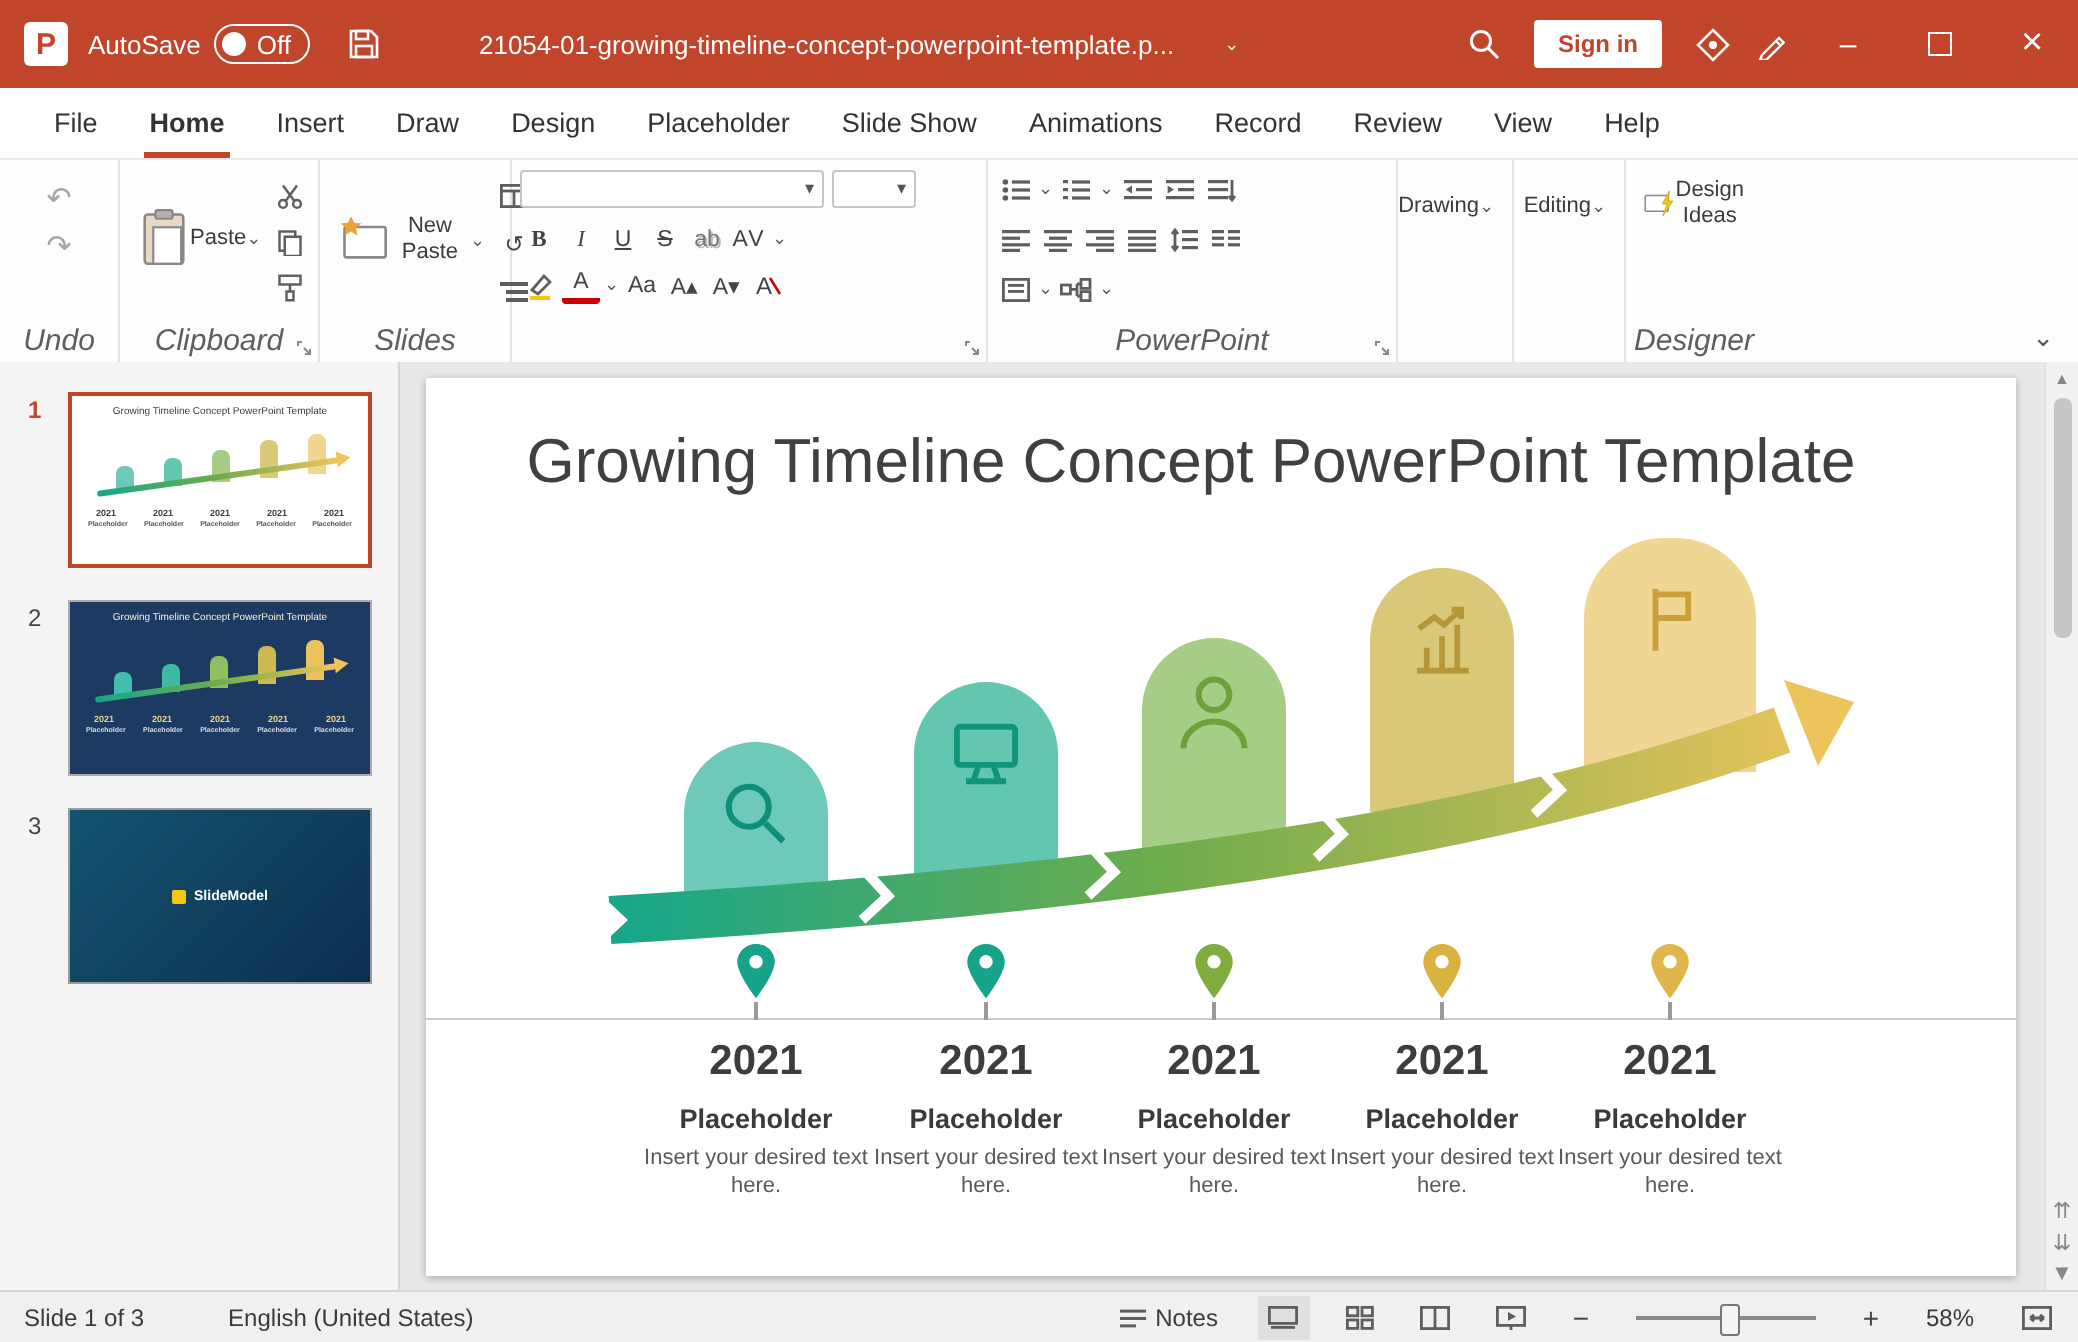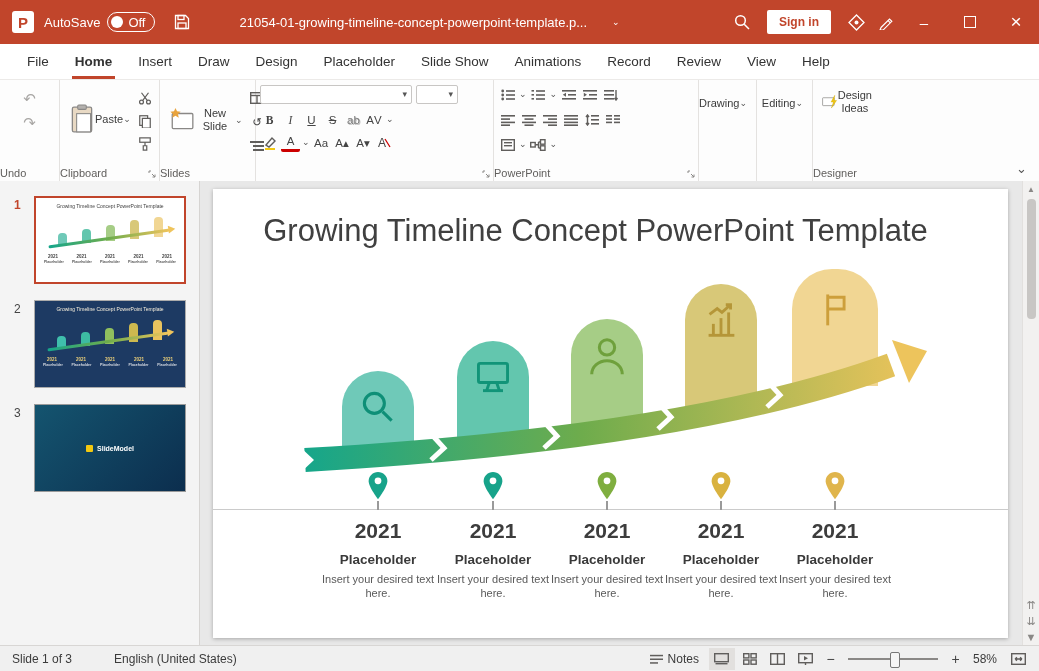--- a/index.html
+++ b/index.html
@@ -31,21 +31,21 @@
   .mtab.active{font-weight:bold;}
   .mtab.active::after{content:"";position:absolute;left:10px;right:10px;bottom:0;height:3px;background:#C1452B;}
   .menu-right{margin-left:auto;display:flex;align-items:center;gap:10px;padding-right:12px;}
   .share-btn{background:#C1452B;color:#fff;font-size:12.5px;display:flex;align-items:center;gap:6px;
     padding:5px 11px;border-radius:3px;cursor:pointer;}
 
   
   .ribbon{position:absolute;top:80px;left:0;width:1039px;height:101px;background:#FDFDFD;
     border-bottom:1px solid #DCDADA;display:flex;}
   .rgroup{position:relative;height:100%;border-right:1px solid #E4E2E0;box-sizing:border-box;padding:5px 4px 16px;}
-  .glabel{position:absolute;bottom:2px;left:0;right:0;font-size:11px;color:#605E5C;}
+  .glabel{position:absolute;bottom:2px;left:0;right:0;text-align:center;font-size:15px;color:#605E5C;font-style:italic;}
   .launcher{position:absolute;bottom:3px;right:3px;cursor:pointer;}
   .bigbtn{display:flex;flex-direction:row;align-items:center;gap:0;font-size:11px;color:#3b3b3b;
     padding:2px 5px;border-radius:2px;cursor:pointer;text-align:center;line-height:1.15;justify-content:flex-end;}
   .sbtn{min-width:19px;height:19px;display:flex;align-items:center;justify-content:center;
     font-size:11.5px;color:#444;border-radius:2px;cursor:pointer;}
   .caret{font-size:9px;color:#555;line-height:1;}
   .combo{height:19px;border:1px solid #C8C6C4;border-radius:2px;background:#fff;display:flex;align-items:center;
     justify-content:flex-end;padding-right:4px;box-sizing:border-box;cursor:pointer;}
   .mi{fill:#605E5C;stroke:none;}
   .mo{fill:none;stroke:#605E5C;stroke-width:1.4;}
@@ -98,21 +98,21 @@
   .sc-btn{width:17px;height:16px;display:flex;align-items:center;justify-content:center;
     font-size:8px;color:#8a8886;cursor:pointer;}
   .sc-thumb{width:9px;height:120px;background:#C8C6C4;border-radius:4px;margin-top:2px;cursor:pointer;}
   .sc-nav{margin-top:auto;display:flex;flex-direction:column;align-items:center;}
   .sc-nav .sc-btn{font-size:11px;}
 
   
   .statusbar{position:absolute;top:645px;left:0;width:1039px;height:26px;background:#F0F0F0;
     border-top:1px solid #D8D6D4;display:flex;align-items:center;font-size:12px;color:#3b3b3b;}
   .sb-item{padding:0 12px;cursor:pointer;white-space:nowrap;text-align:right;}
-  .sb-right{margin-left:auto;display:flex;align-items:center;gap:2px;padding-right:8px;}
+  .sb-right{margin-left:auto;display:flex;align-items:center;gap:12px;padding-right:8px;}
   .viewbtn{width:26px;height:22px;display:flex;align-items:center;justify-content:center;cursor:pointer;}
   .zoomtrack{width:90px;height:2px;background:#8a8886;position:relative;margin:0 6px;cursor:pointer;}
   .zoomthumb{position:absolute;left:42px;top:-6px;width:8px;height:14px;background:#F5F5F5;border:1px solid #777;border-radius:2px;}
   .notesbtn{display:flex;align-items:center;gap:5px;padding:0 8px;cursor:pointer;}
 </style>
 </head>
 <body>
 
 <div class="titlebar">
   <div class="pp-logo">P</div>
@@ -236,21 +236,21 @@
       </span>
   </div>
 
   <div class="rgroup" style="width:96px">
     <div style="display:flex;">
       <div class="bigbtn">
         <svg width="26" height="26" viewBox="0 0 24 24">
           <rect x="3" y="6" width="19" height="14" rx="1" fill="#fff" stroke="#8A8886" stroke-width="1.2"></rect>
           <polygon points="6,1 7.4,4 10.8,4.4 8.3,6.5 9,10 6,8.1 3,10 3.7,6.5 1.2,4.4 4.6,4" fill="#E8A33D"></polygon>
         </svg>
-        <span style="width:40px">New Slide</span>
+        <span style="width:40px">New Paste</span>
         <span class="caret">⌄</span>
       </div>
       <div style="display:flex;flex-direction:column;gap:5px;margin-top:3px;">
         <span class="sbtn">
           <svg width="14" height="12" viewBox="0 0 14 12">
             <rect x="0.7" y="0.7" width="12.6" height="10.6" class="mo"></rect>
             <line x1="7" y1="3" x2="7" y2="11" class="mo"></line>
               <line x1="1" y1="3.5" x2="13" y2="3.5" class="mo"></line>
           </svg>
           </span>

